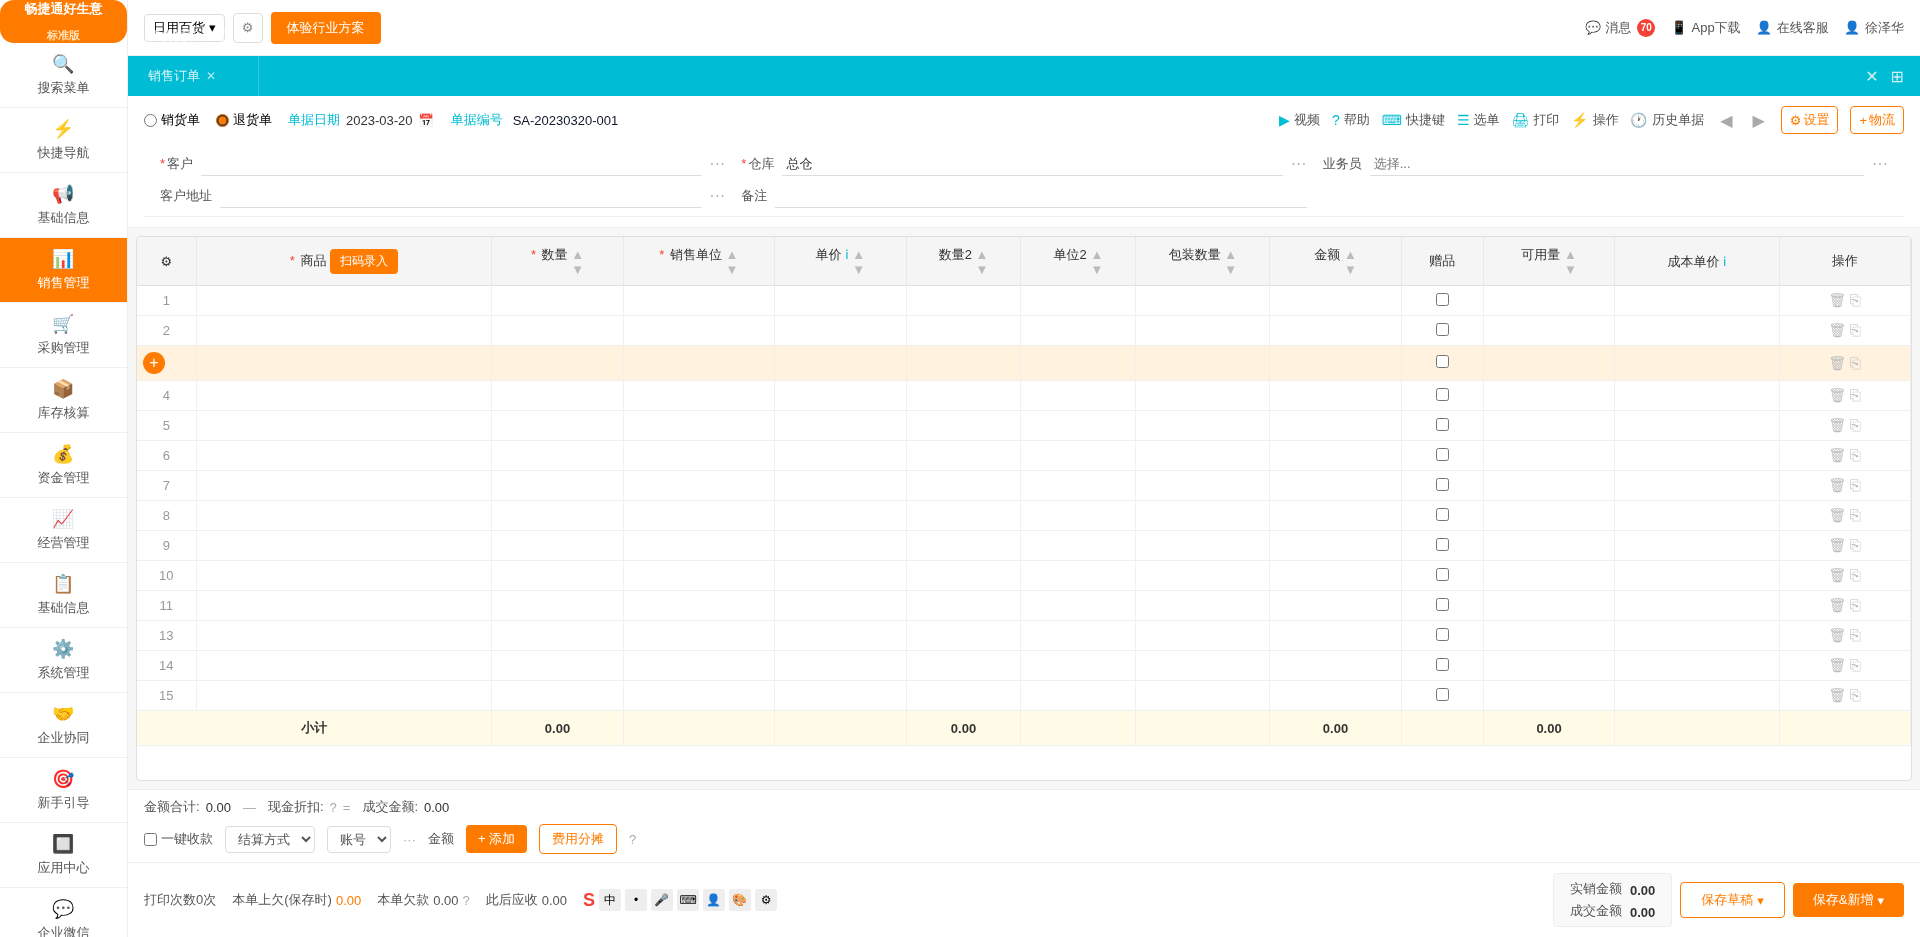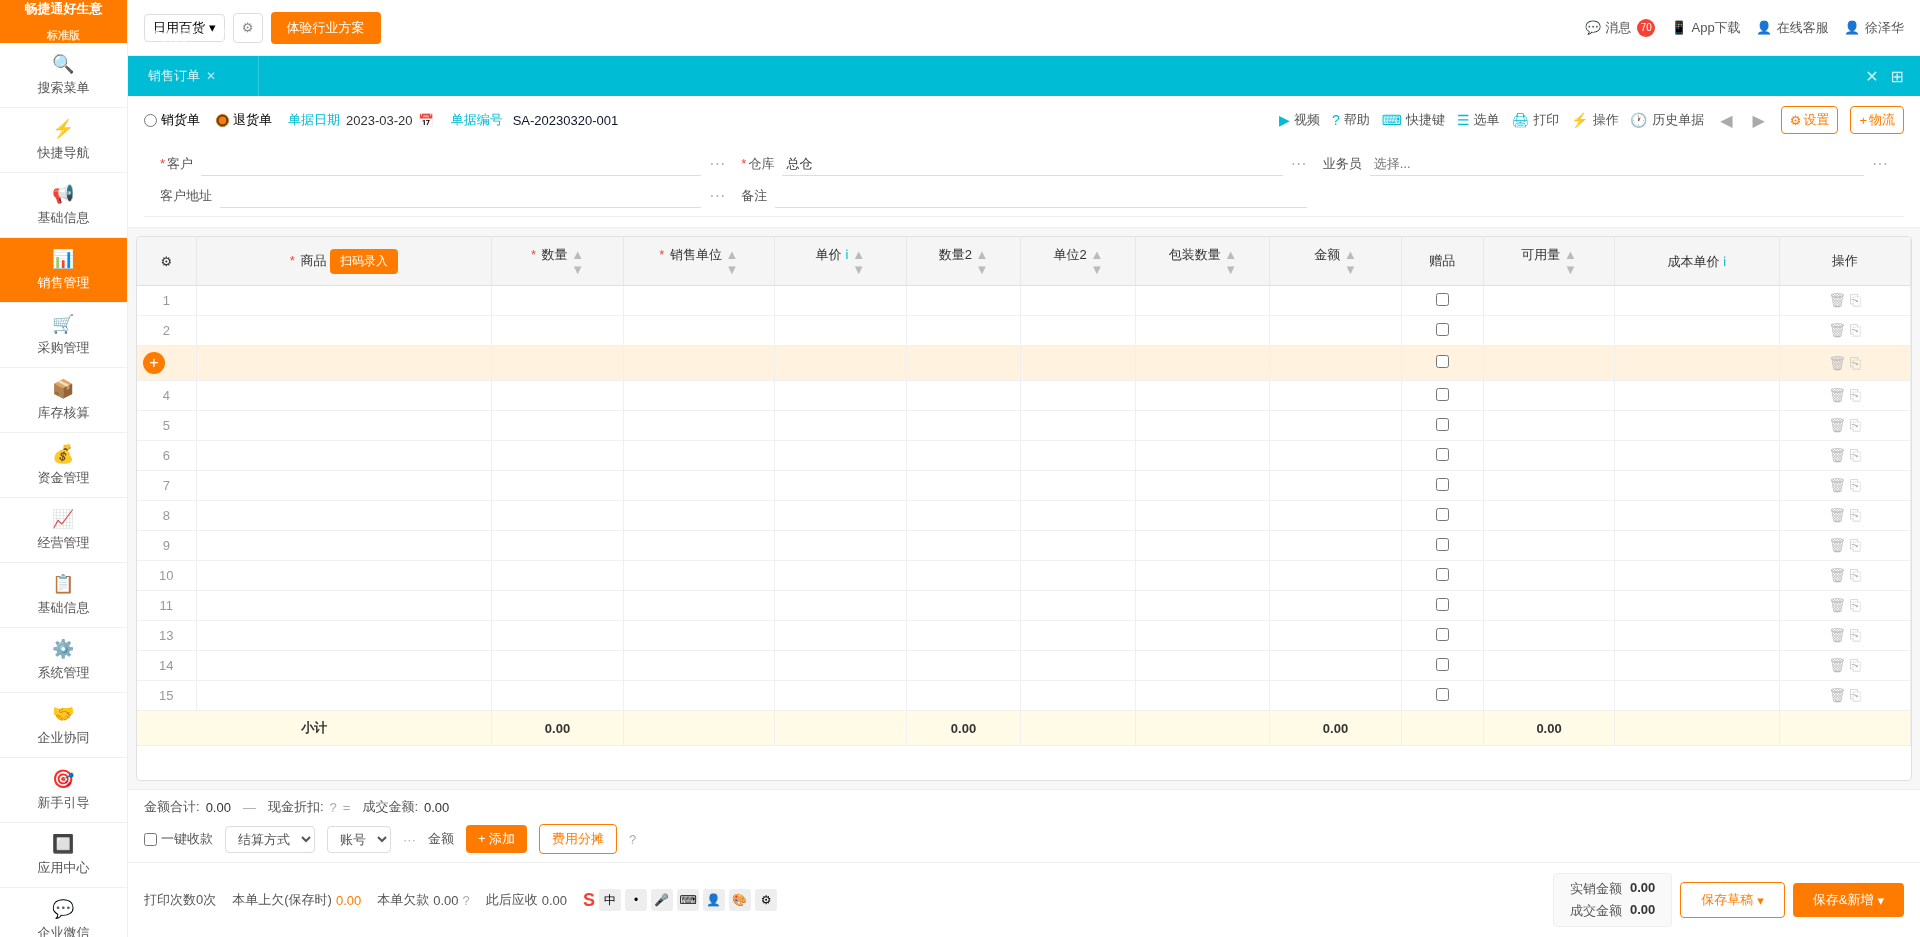--- a/index.html
+++ b/index.html
@@ -18,20 +18,21 @@
     #sidebar-logo {
       background: #ff7b00;
       height: 56px;
       display: flex;
       align-items: center;
       justify-content: center;
       flex-direction: column;
       color: #fff;
       font-size: 14px;
       font-weight: bold;
+      border-radius: 14px;
     }
     #sidebar-logo .logo-subtitle { font-size: 11px; color: #ffe0b2; margin-top: 10px; }
     .sidebar-item {
       display: flex;
       flex-direction: column;
       align-items: center;
       padding: 10px 0;
       cursor: pointer;
       color: #555;
       border-bottom: 1px solid #f0f0f0;
@@ -101,20 +102,21 @@
       color: #555; cursor: pointer; font-size: 13px;
     }
     .badge {
       background: #f44336;
       color: #fff;
       border-radius: 50%;
       width: 18px; height: 18px;
       display: flex; align-items: center; justify-content: center;
       font-size: 10px;
       margin-left: 2px;
+      font-weight: bold;
     }
 
     
     #tabbar {
       background: #00bcd4;
       display: flex;
       align-items: center;
       height: 40px;
       padding: 0 4px;
     }
@@ -364,21 +366,21 @@
     }
     .real-amount-box {
       background: #f9f9f9;
       border: 1px solid #eee;
       border-radius: 4px;
       padding: 6px 16px;
       display: flex;
       flex-direction: column;
       gap: 4px;
     }
-    .amount-row { display: flex; align-items: flex-start; gap: 8px; font-size: 12px; color: #555; }
+    .amount-row { display: flex; align-items: flex-end; gap: 8px; font-size: 12px; color: #555; }
     .amount-val { font-weight: bold; color: #333; }
     .btn-save-draft {
       background: #fff;
       color: #ff7b00;
       border: 1px solid #ff7b00;
       border-radius: 4px;
       padding: 8px 20px;
       cursor: pointer;
       font-size: 13px;
       display: flex;

